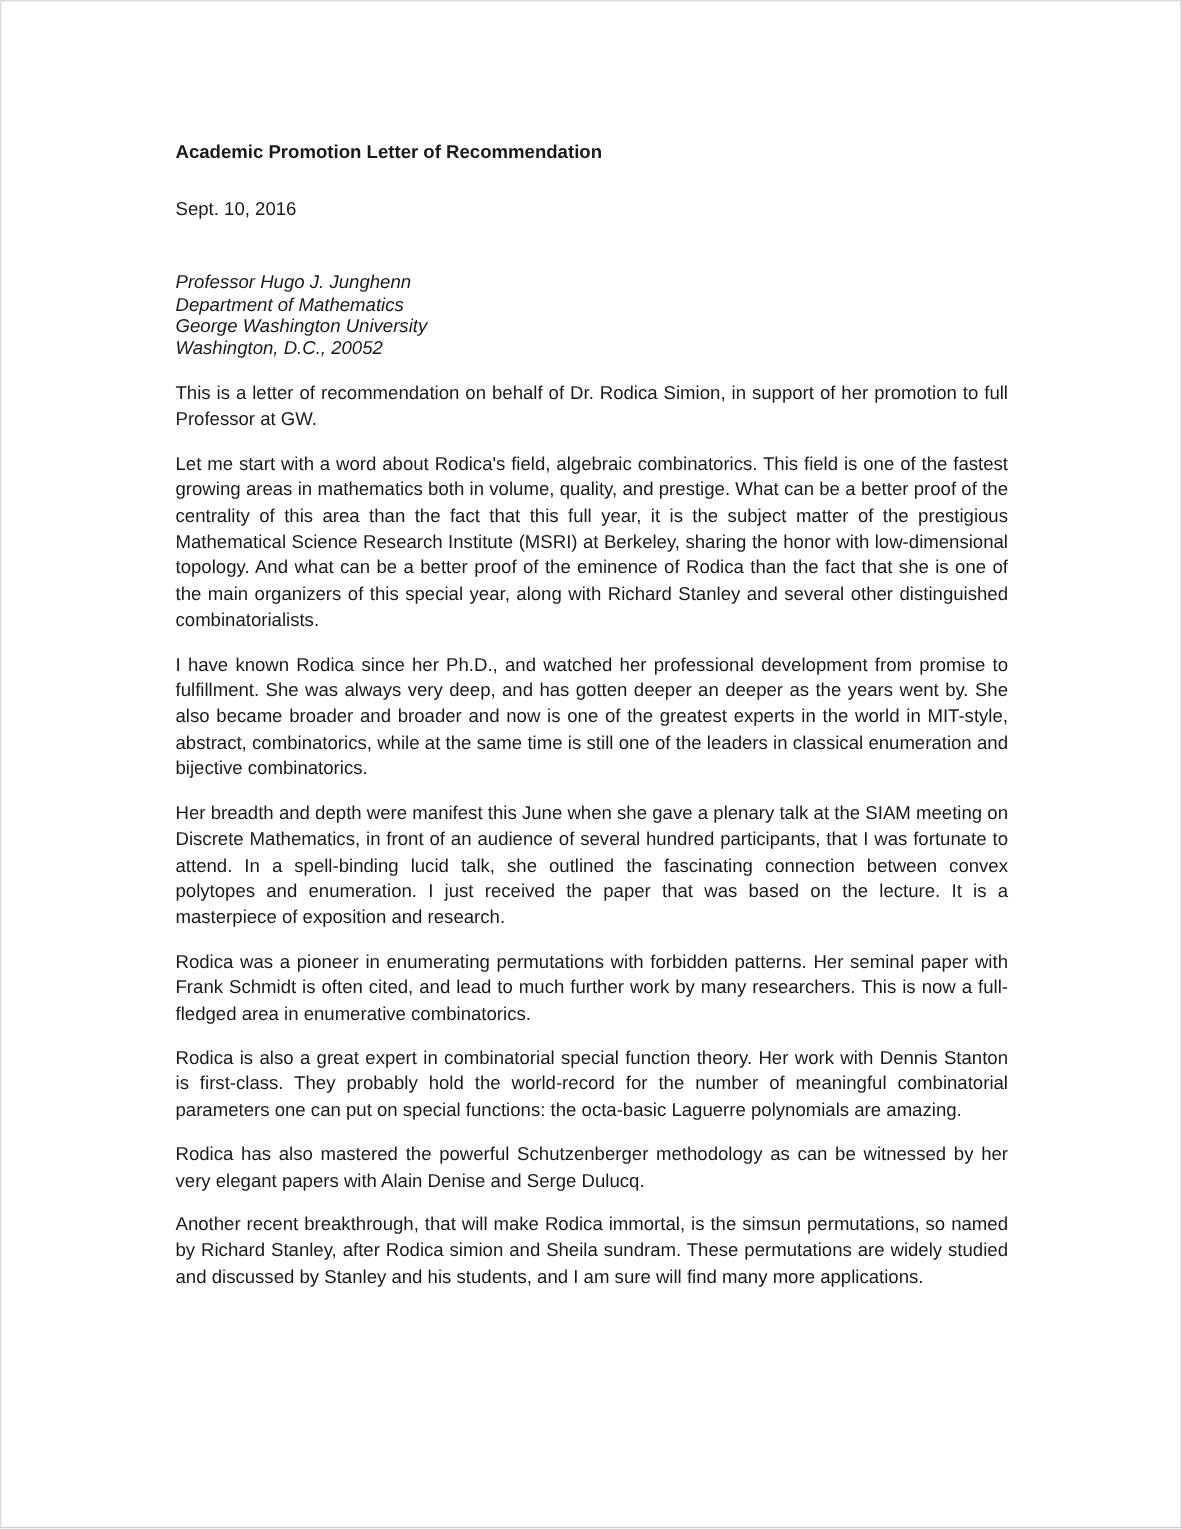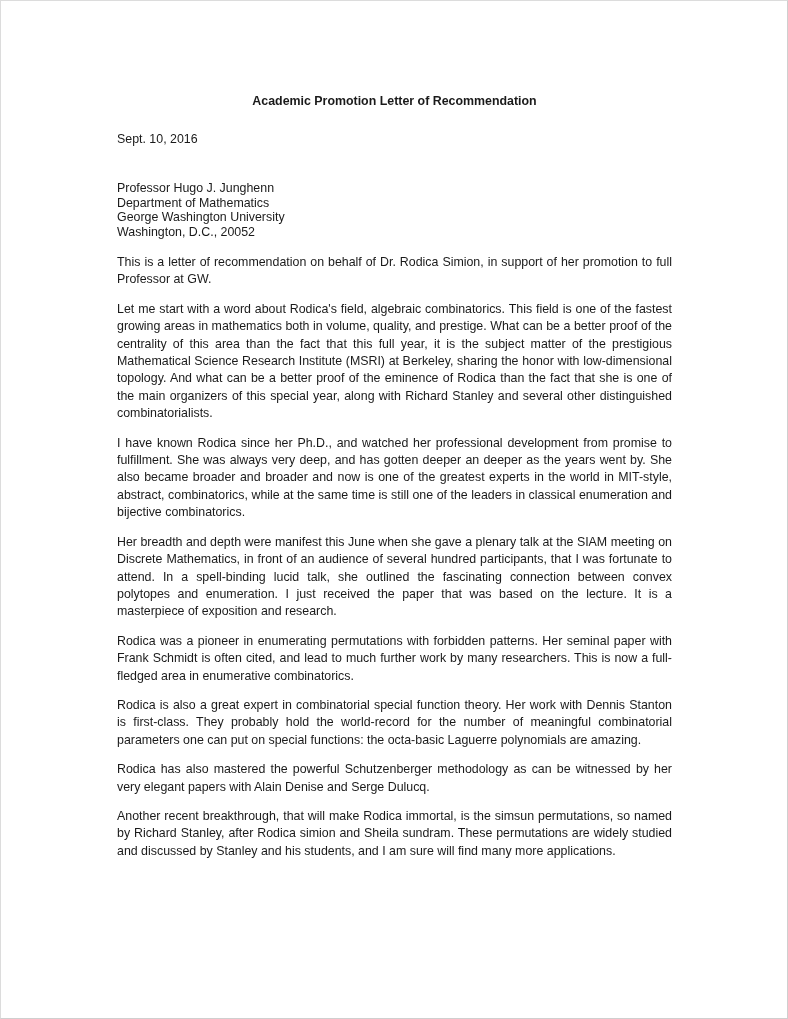--- a/index.html
+++ b/index.html
@@ -9,24 +9,24 @@
       width: 786px; height: 1017px;
       border: 1px solid #dcdcdc;
       border-right-color: #cfcfcf; border-bottom-color: #cfcfcf;
       background: #ffffff;
     }
     .content {
       position: absolute; left: 116px; top: 92px; width: 555px;
       font-family: "Liberation Sans", sans-serif;
       font-size: 12.4px; line-height: 17.4px; color: #1a1a1a;
     }
-    .title { font-weight: bold; margin: 0; font-size: 12.4px; text-align: center; }
+    .title { font-weight: bold; margin: 0; font-size: 12.4px; }
     .date { margin: 21px 0 0 0; }
     .address { margin: 32px 0 0 0; }
-    .address div { line-height: 14.8px; }
+    .address div { line-height: 14.8px; font-style: italic; }
     .salutation { margin: 28px 0 0 0; }
     .para { margin: 12px 0 0 0; text-align: justify; }
     .para.first { margin-top: 14px; }
   </style>
 </head>
 <body>
 
 <div class="page">
   <div class="content">
     <p class="title">Academic Promotion Letter of Recommendation</p>

